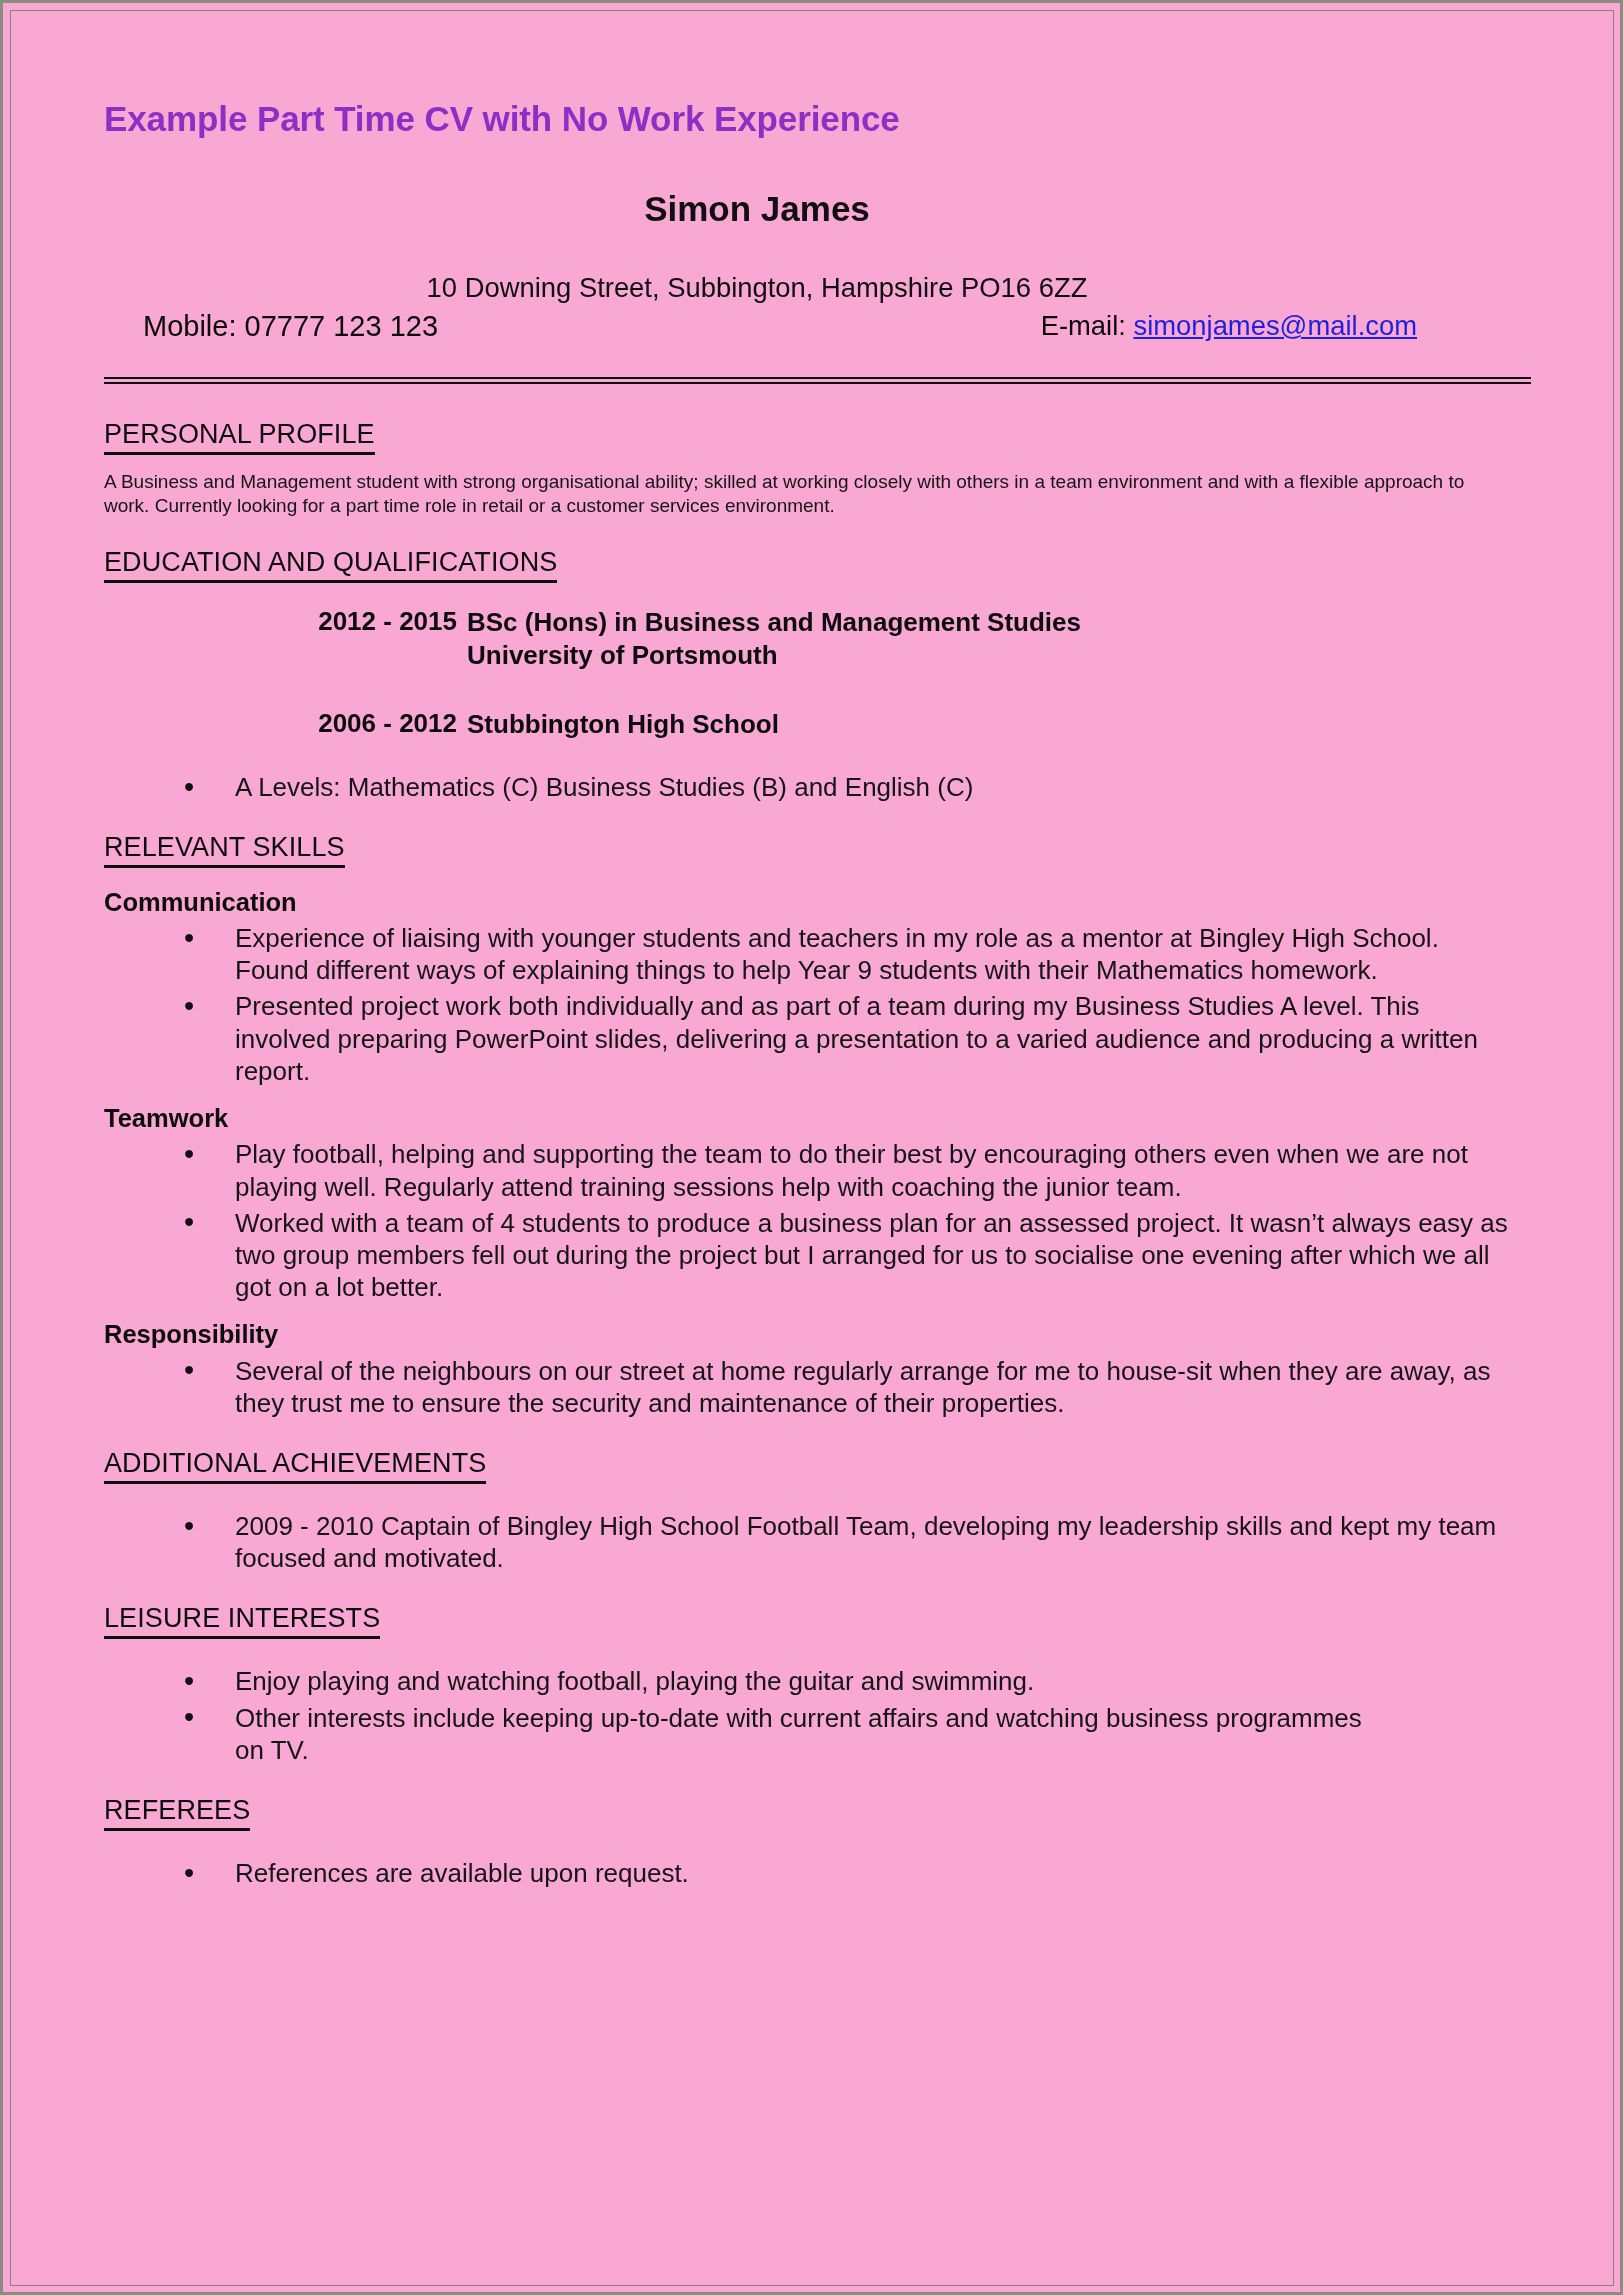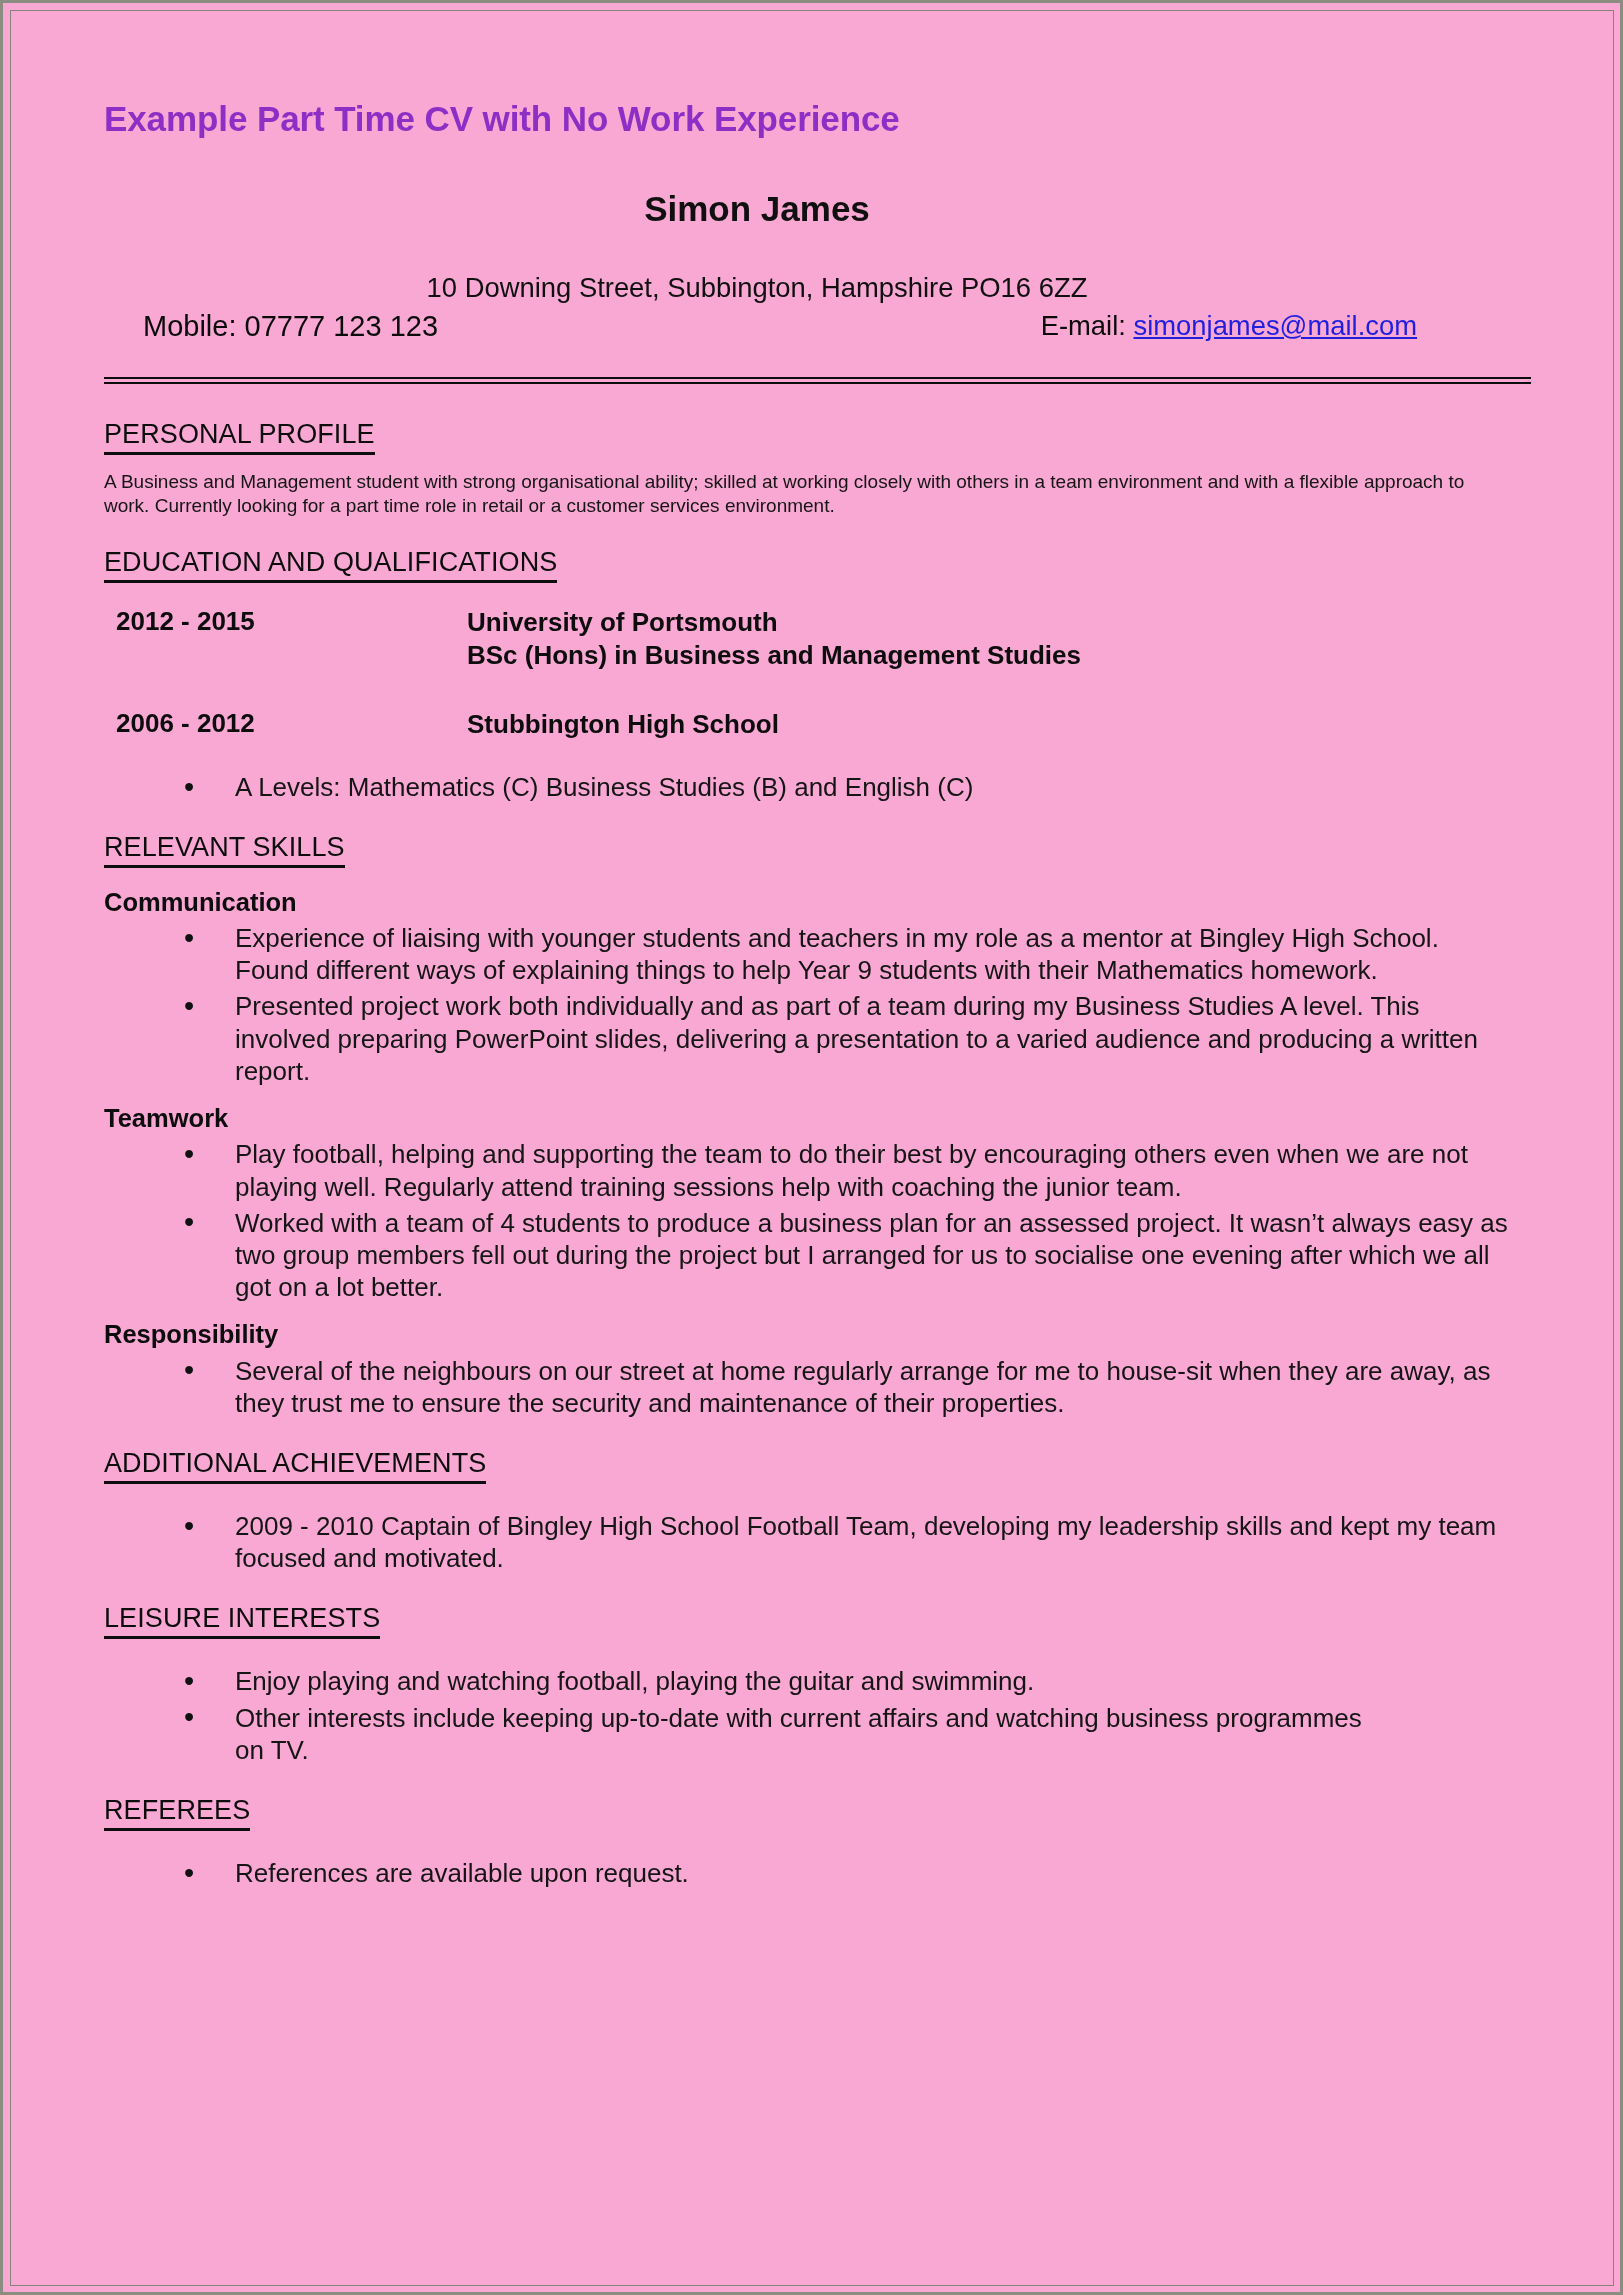--- a/index.html
+++ b/index.html
@@ -135,23 +135,24 @@
   .edu-row {
     position: relative;
     min-height: 37px;
     font-size: 26px;
     font-weight: bold;
     color: #0d0d0d;
   }
   .edu-row + .edu-row { margin-top: 37px; }
   .edu-years {
     position: absolute;
-    left: 12px;
+    left: 0;
     top: 0;
     width: 353px;
+    text-align: right;
   }
   .edu-detail {
     margin-left: 363px;
     line-height: 1.25;
   }
 
   
   ul.bullets {
     list-style: none;
     margin: 5.2px 0 0 0;
@@ -206,22 +207,22 @@
     <div class="body-para">A Business and Management student with strong organisational ability; skilled at working closely with others in a team environment and with a flexible approach to work.  Currently looking for a part time role in retail or a customer services environment.</div>
 
     <div class="sec-head-wrap tight">
       <span class="sec-head">EDUCATION AND QUALIFICATIONS </span>
     </div>
 
     <div class="edu-block">
       <div class="edu-row">
         <span class="edu-years">2012 - 2015</span>
         <div class="edu-detail">
+          <div>BSc (Hons) in Business and Management Studies</div>
           <div>University of Portsmouth</div>
-          <div>BSc (Hons) in Business and Management Studies</div>
         </div>
       </div>
 
       <div class="edu-row">
         <span class="edu-years">2006 - 2012</span>
         <div class="edu-detail">
           <div>Stubbington High School</div>
         </div>
       </div>
     </div>

